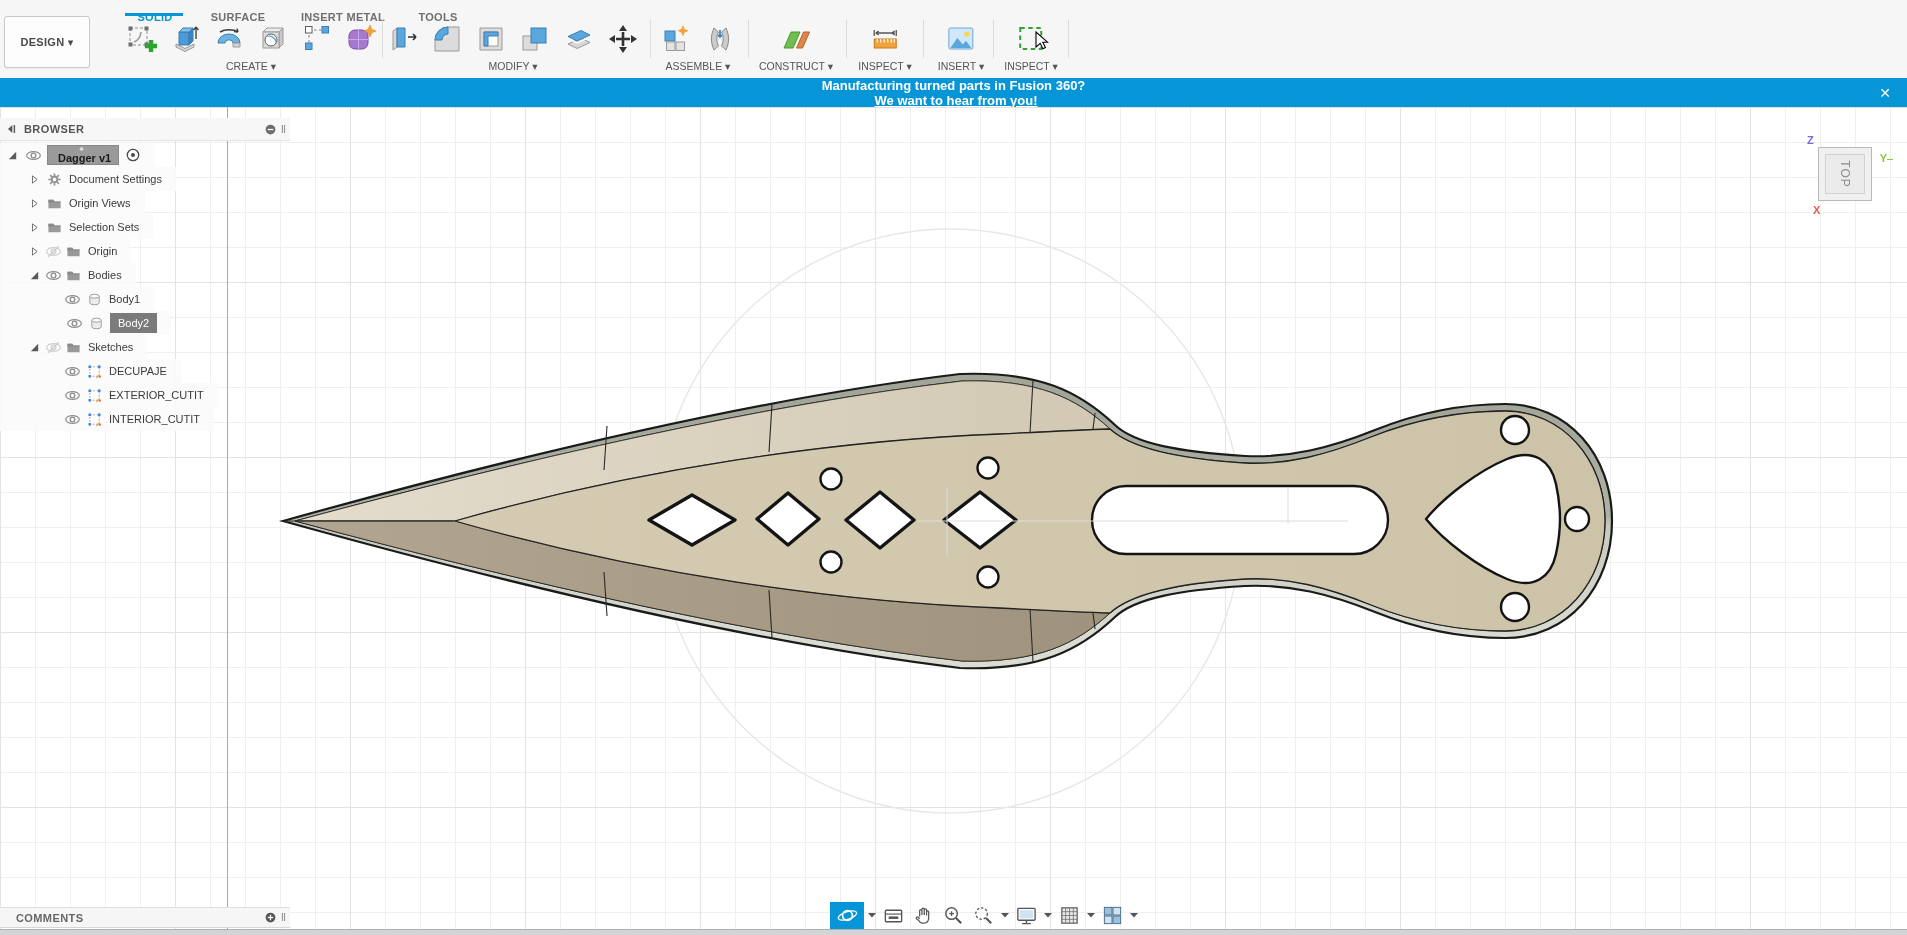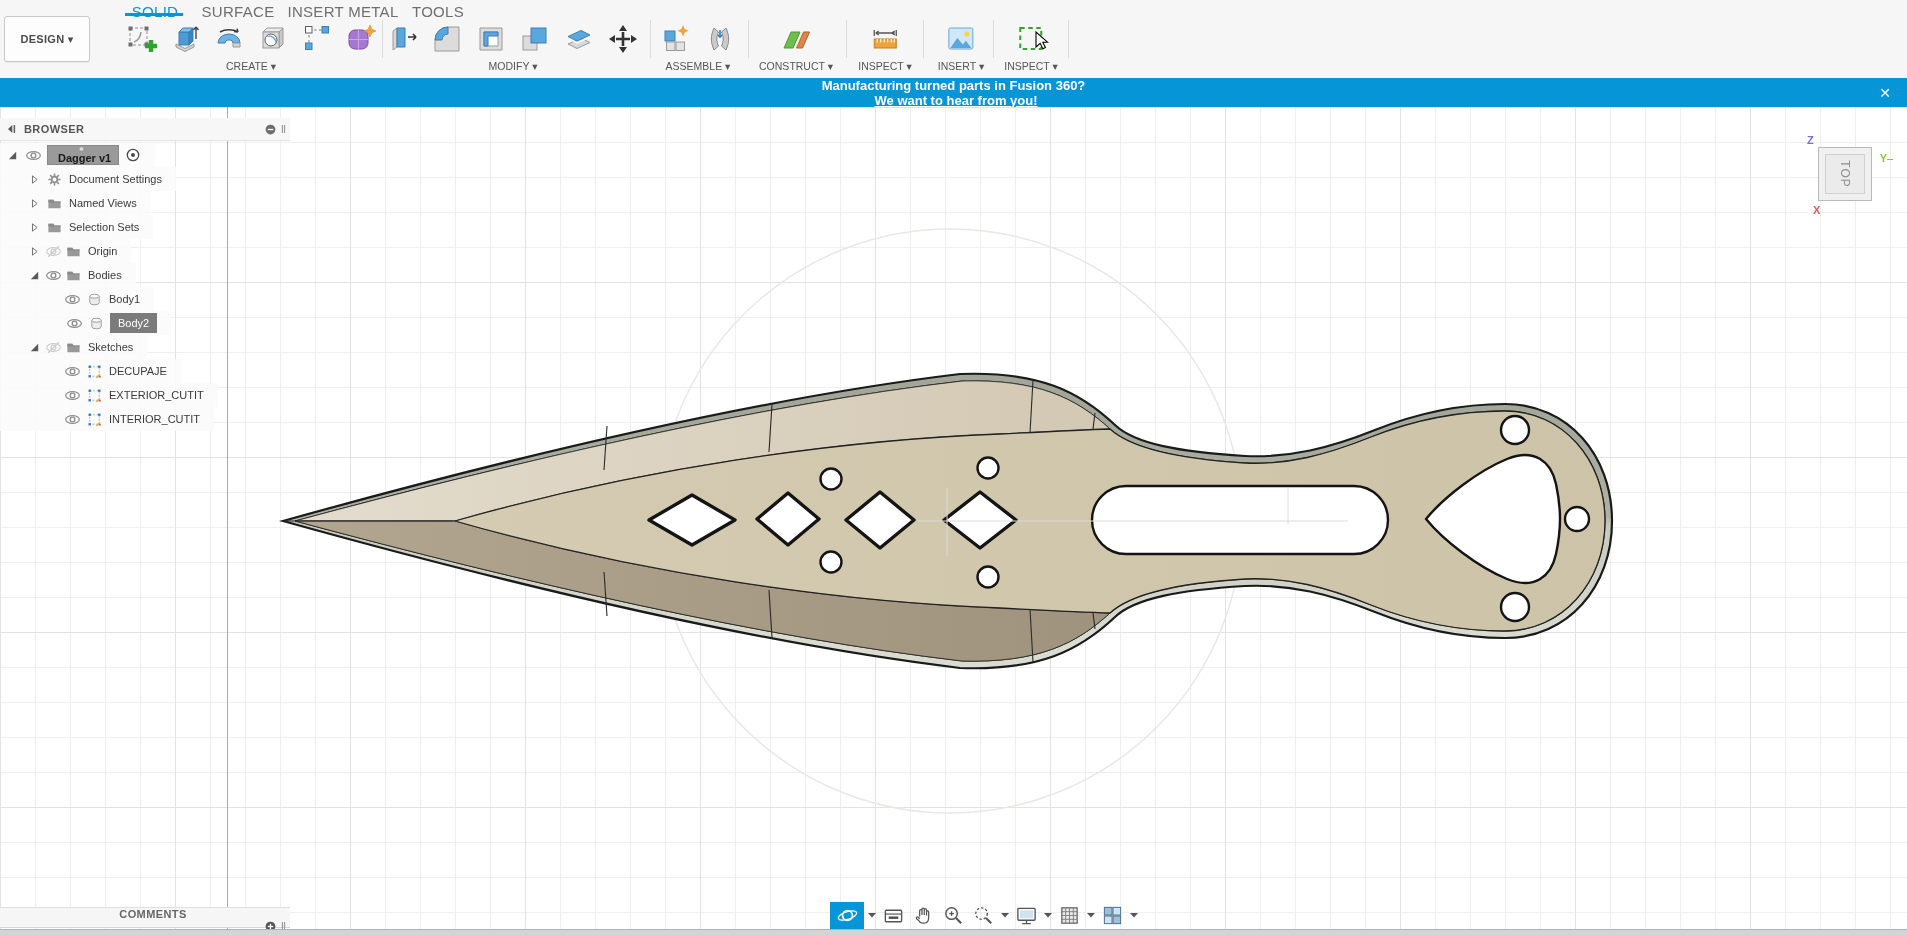--- a/index.html
+++ b/index.html
@@ -1,26 +1,26 @@
 <!DOCTYPE html>
 <html><head>
 <meta charset="utf-8">
 <style>
   * { margin:0; padding:0; box-sizing:border-box; }
   html,body { width:1907px; height:935px; overflow:hidden;
     font-family:"Liberation Sans","DejaVu Sans",sans-serif; background:#fff; }
 
   
   #ribbon { position:absolute; left:0; top:0; width:1907px; height:78px; background:#f6f6f6; }
-  .design-btn { position:absolute; left:4px; top:16px; width:86px; height:46px;
+  .design-btn { position:absolute; left:4px; top:16px; width:86px; height:52px;
     background:#fdfdfd; border:1px solid #c9c9c9; border-radius:3px;
     display:flex; align-items:center; justify-content:center;
     font-size:11px; font-weight:bold; color:#4a4a4a; letter-spacing:.3px; cursor:pointer;
     box-shadow:0 1px 1px rgba(0,0,0,.05); }
-  .tab { position:absolute; top:3px; transform:translateX(-50%); font-size:15px; font-weight:normal;
+  .tab { position:absolute; top:11px; transform:translateX(-50%); font-size:11px; font-weight:bold;
     color:#6f6f6f; letter-spacing:.3px; white-space:nowrap; cursor:pointer; }
   .tab.active { color:#0696d7; }
   .tab-underline { position:absolute; left:125px; top:13px; width:58px; height:3px; background:#0696d7; }
   .tgroup { position:absolute; top:19px; transform:translateX(-50%); display:flex;
     flex-direction:column; align-items:center; }
   .tgroup .icons { display:flex; gap:8px; align-items:center; height:40px; }
   .tbtn { width:36px; height:36px; display:flex; align-items:center; justify-content:center; cursor:pointer; }
   .tbtn svg { width:32px; height:32px; }
   .glabel { font-size:10.5px; color:#555; margin-top:1px; white-space:nowrap; cursor:pointer; }
   .gdivider { position:absolute; top:20px; width:1px; height:38px; background:#dcdcdc; }
@@ -79,21 +79,21 @@
   .doc-pill { display:flex; align-items:center; background:#9a9a9a; border:1px solid #888;
     height:20px; padding:0 7px 0 3px; margin-left:5px;flex-direction:column; }
   .doc-pill .lab { color:#1a1a1a; font-weight:bold; }
   .sel-pill { display:flex; align-items:center; background:#7b7b7b; height:20px; padding:0 8px; margin-left:6px; }
   .sel-pill .lab { color:#fff; margin-left:0; }
   .sp4 { width:4px; } .sp6 { width:6px; }
 
   
   #comments-bar { position:absolute; left:0; top:800px; width:290px; height:21px; background:#f6f6f6;
     border-top:1px solid #e0e0e0; border-bottom:1px solid #d6d6d6;
-    display:flex; align-items:center; font-size:11px; font-weight:bold; color:#666;flex-direction:column; }
+    display:flex; align-items:center; font-size:11px; font-weight:bold; color:#666; }
   #comments-bar .ctitle { margin-left:16px; letter-spacing:.4px; }
 
   
   #bottom-strip { position:absolute; left:0; top:929px; width:1907px; height:6px;
     background:#d2d4d6; border-top:1px solid #aeb0b2; }
 
   
   #cursor { position:absolute; left:1035px; top:31px; width:14px; height:19px; pointer-events:none; z-index:50; }
 </style>
 </head>
@@ -706,21 +706,21 @@
           <svg width="13" height="13">
             <use href="#t-tri-c"></use>
           </svg>
         </span>
       <span class="sp6"></span>
       <span class="ic">
           <svg width="15" height="15">
             <use href="#t-folder"></use>
           </svg>
         </span>
-      <span class="lab">Named Views</span>
+      <span class="lab">Origin Views</span>
     </div>
     <div class="trow" style="padding-left:28px">
       <span class="ic">
           <svg width="13" height="13">
             <use href="#t-tri-c"></use>
           </svg>
         </span>
       <span class="sp6"></span>
       <span class="ic">
           <svg width="15" height="15">

